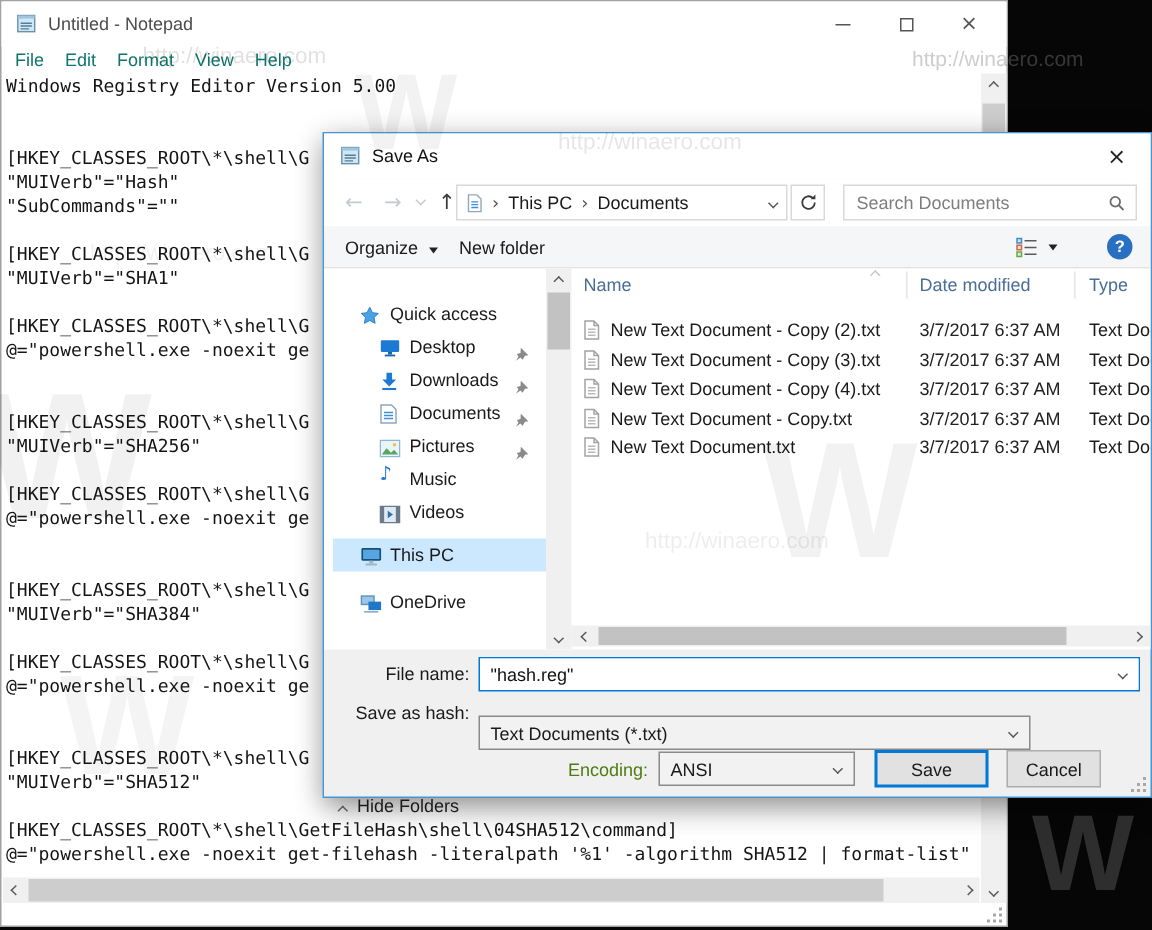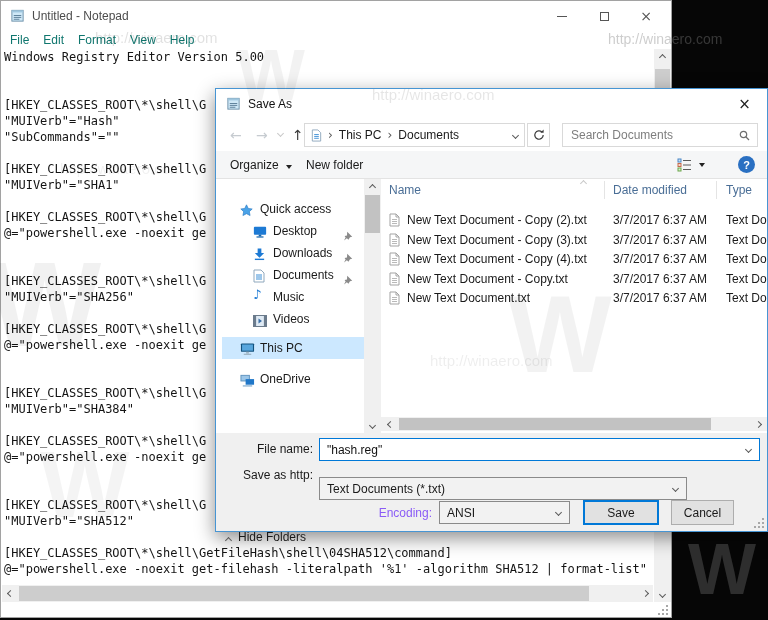--- a/index.html
+++ b/index.html
@@ -116,21 +116,21 @@
   .fn-input input { width:100%; height:100%; border:none; outline:none; font-family:"Liberation Sans",sans-serif;
                     font-size:12px; color:#111; padding:0 24px 0 7px; }
   .combo { position:absolute; background:#f2f2f2; border:1px solid #8a8a8a; font-size:12px; color:#1a1a1a; }
   .combo .cval { position:absolute; left:7px; top:4px; white-space:nowrap; }
   .combo-chv { position:absolute; right:8px; top:8px; }
   .st-combo { left:103px; top:388px; width:368px; height:23px; }
   .enc-combo { left:223px; top:412px; width:131px; height:23px; }
 
   .hidefolders { position:absolute; left:10px; top:415px; height:22px; font-size:12px; color:#1a1a1a;margin-top:26px; }
   .hidefolders .chv { margin-right:7px; position:relative; top:2px; }
-  .enc-label { position:absolute; left:146px; top:417px; width:70px; text-align:right; font-size:12px; color:#8b5cf6; }
+  .enc-label { position:absolute; left:146px; top:417px; width:70px; text-align:right; font-size:12px; color:#4d7c0f; }
   .btn { position:absolute; height:25px; background:#e1e1e1; font-size:12px; color:#1a1a1a;
          display:flex; align-items:center; justify-content:center; }
   .btn-save { left:367px; top:411px; width:76px; border:2px solid #0078d7; }
   .btn-cancel { left:455px; top:411px; width:63px; border:1px solid #adadad; }
   .dlg-grip { position:absolute; right:0; bottom:0; width:16px; height:16px; }
 
   
   .wm { position:absolute; z-index:20; pointer-events:none; font-family:"Liberation Sans",sans-serif; white-space:nowrap; }
   .wmL { font-weight:bold; }
   .wm1 { left:-12px; top:235px; font-size:120px; color:rgba(0,0,0,.055); }
@@ -333,20 +333,31 @@
         <span class="sicon"><svg width="12" height="14" viewBox="0 0 12 14">
               <path d="M1 1h7l3 3v9H1z" fill="#fff" stroke="#8fa8bd"></path>
               <path d="M3 6h6M3 8h6M3 10h6" stroke="#3d8fd6" stroke-width="1"></path>
             </svg></span>
         <span class="slabel">Documents</span>
         <span class="pin"><svg width="10" height="10" viewBox="0 0 10 10">
               <path d="M4.2 0.8l5 5-2.2.4-1.6 2.6-1.5-1.5L1 9.5l1.6-2.9L1.6 5 4 4.4z" fill="#8a8a8a"></path>
             </svg></span>
       </div>
       <div class="side-item lvl1">
+        <span class="sicon"><svg width="14" height="12" viewBox="0 0 14 12">
+              <rect x="0.5" y="0.5" width="13" height="11" fill="#eaf4fb" stroke="#8fb6d9"></rect>
+              <path d="M1.5 10l3.2-4.2 3 3 2-2 2.8 3.2z" fill="#57a65a"></path>
+              <circle cx="10" cy="3.5" r="1.2" fill="#f0c541"></circle>
+            </svg></span>
+        <span class="slabel">Pictures</span>
+        <span class="pin"><svg width="10" height="10" viewBox="0 0 10 10">
+              <path d="M4.2 0.8l5 5-2.2.4-1.6 2.6-1.5-1.5L1 9.5l1.6-2.9L1.6 5 4 4.4z" fill="#8a8a8a"></path>
+            </svg></span>
+      </div>
+      <div class="side-item lvl1">
         <span class="sicon mnote" style="top:2px;">♪</span>
         <span class="slabel">Music</span>
       </div>
       <div class="side-item lvl1">
         <span class="sicon"><svg width="14" height="12" viewBox="0 0 14 12">
               <rect x="0.5" y="0.5" width="13" height="11" fill="#dfeaf4" stroke="#6b7b8c"></rect>
               <rect x="0.5" y="0.5" width="2.6" height="11" fill="#6b7b8c"></rect>
               <rect x="10.9" y="0.5" width="2.6" height="11" fill="#6b7b8c"></rect>
               <path d="M5.5 3.5l3.5 2.5-3.5 2.5z" fill="#3a6ea5"></path>
             </svg></span>
@@ -452,21 +463,21 @@
           </div>
       </div>
     </div>
   </div>
 
   <span class="flabel" style="top:353px;">File name:</span>
   <div class="fn-input">
     <input type="text" value="&quot;hash.reg&quot;" style="">
     <span class="combo-chv chv d sm" style="top:8px;"></span>
   </div>
-  <span class="flabel" style="top:379px;">Save as http:</span>
+  <span class="flabel" style="top:379px;">Save as hash:</span>
   <div class="combo st-combo">
     <span class="cval">Text Documents (*.txt)</span>
     <span class="combo-chv chv d sm"></span>
   </div>
 
   <div class="hidefolders">
     <span class="chv u sm"></span><span>Hide Folders</span>
   </div>
   <span class="enc-label">Encoding:</span>
   <div class="combo enc-combo">

